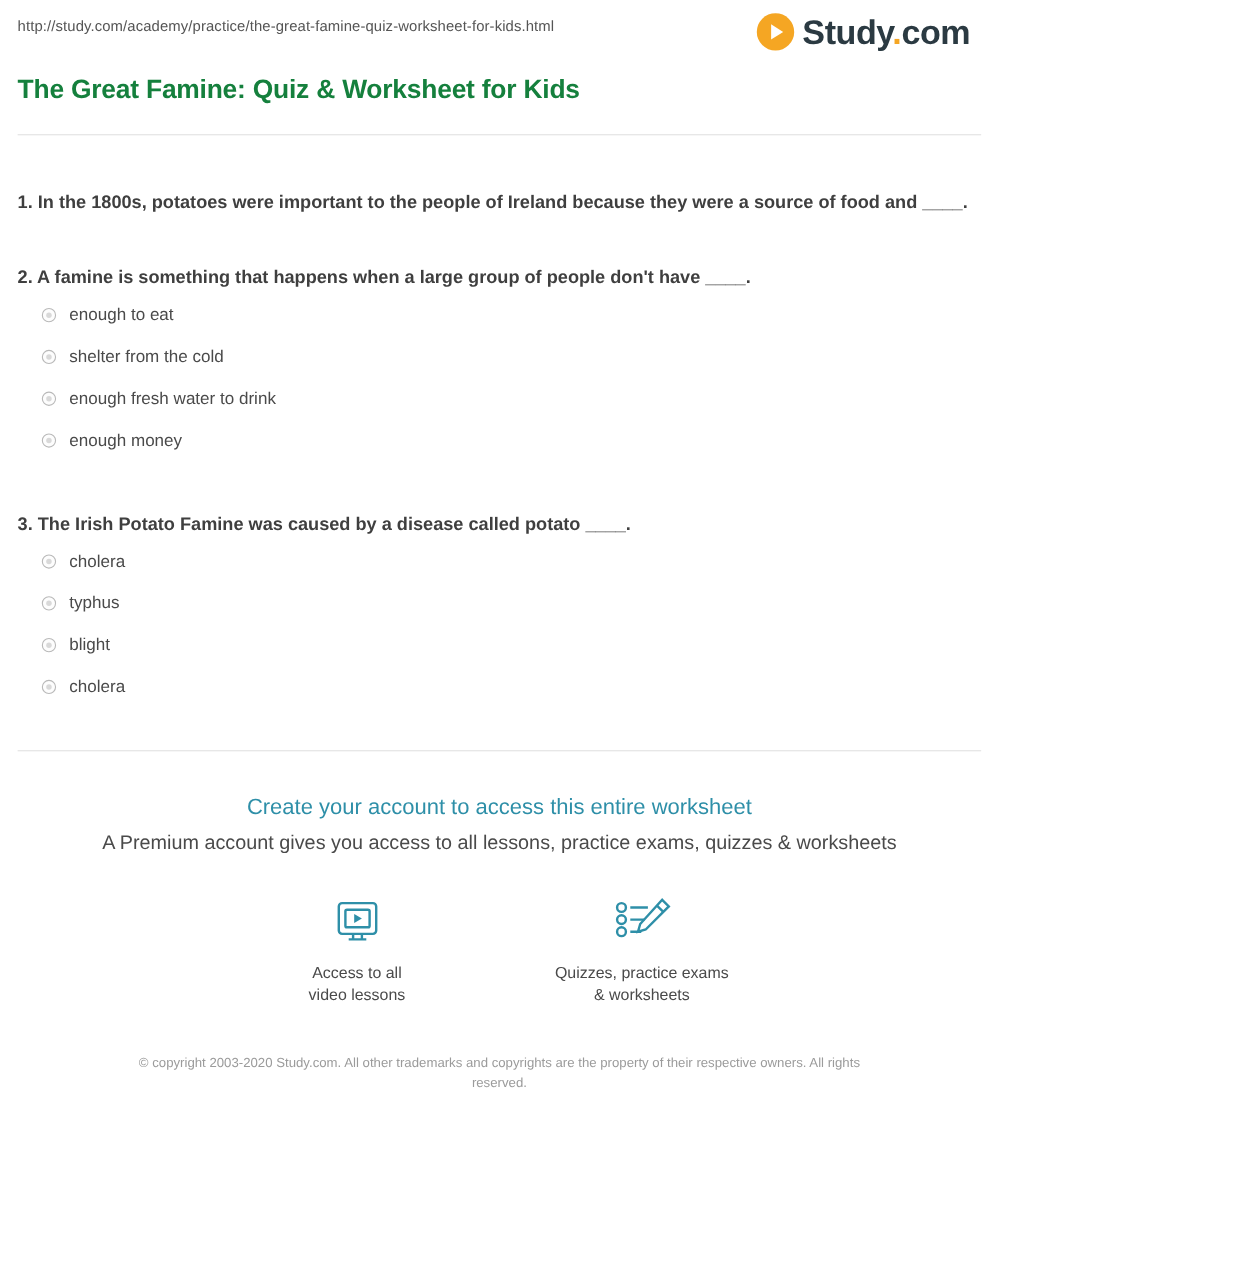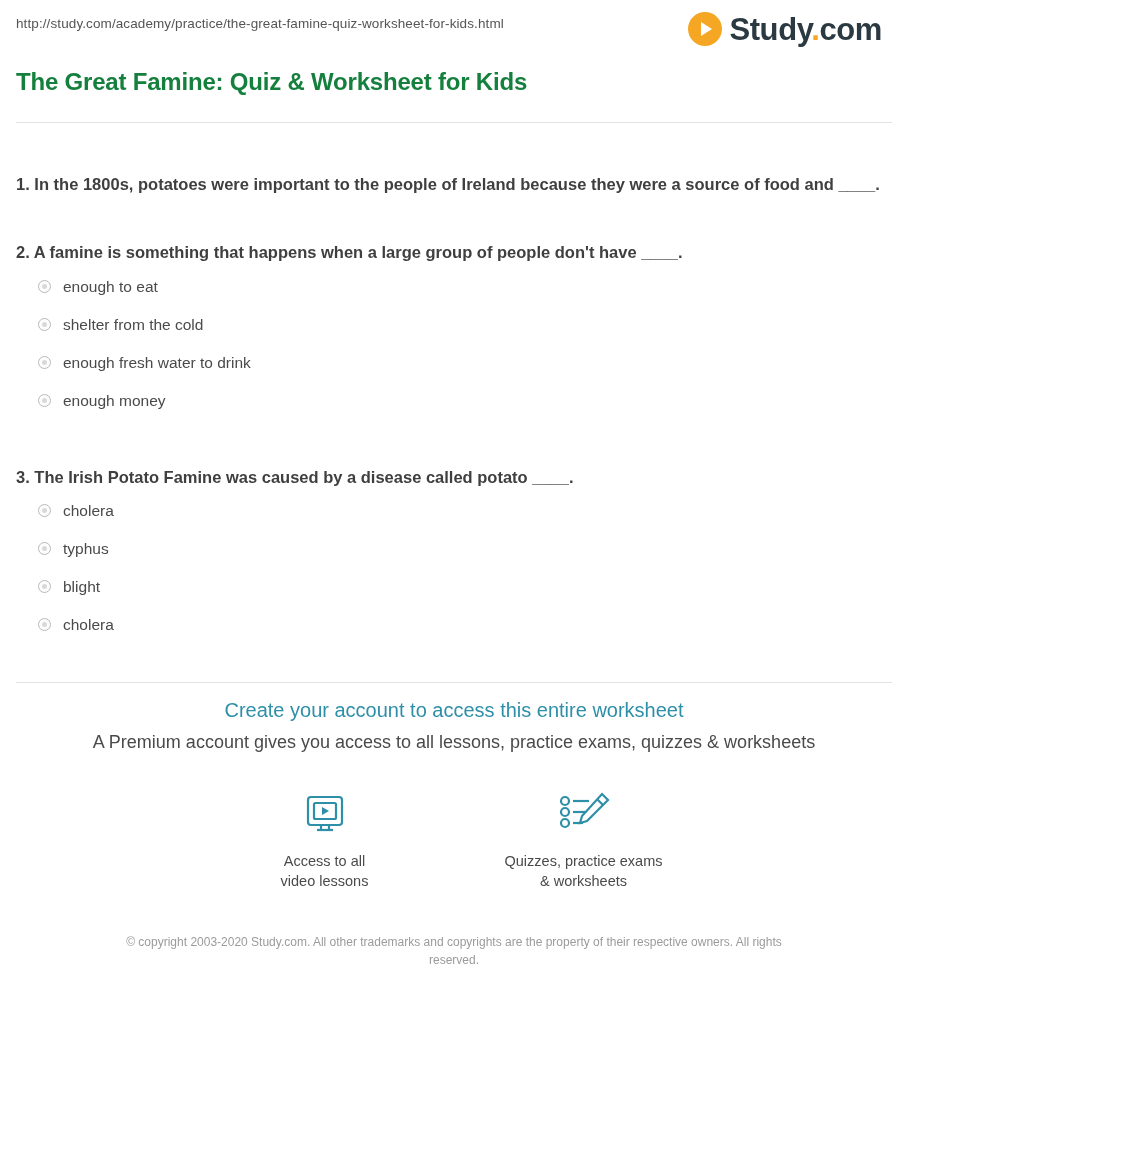--- a/index.html
+++ b/index.html
@@ -115,21 +115,21 @@
     width: 5px;
     height: 5px;
     border-radius: 50%;
     background: #d9d9d9;
   }
 
   
   .promo {
     border-top: 1px solid #e2e2e2;
     margin-top: 38px;
-    padding-top: 16px;
+    padding-top: 40px;
     text-align: center;
   }
   .promo-title {
     font-size: 20px;
     color: #2e8fa8;
     margin: 0 0 10px 0;
     font-weight: normal;
   }
   .promo-sub {
     font-size: 18px;

